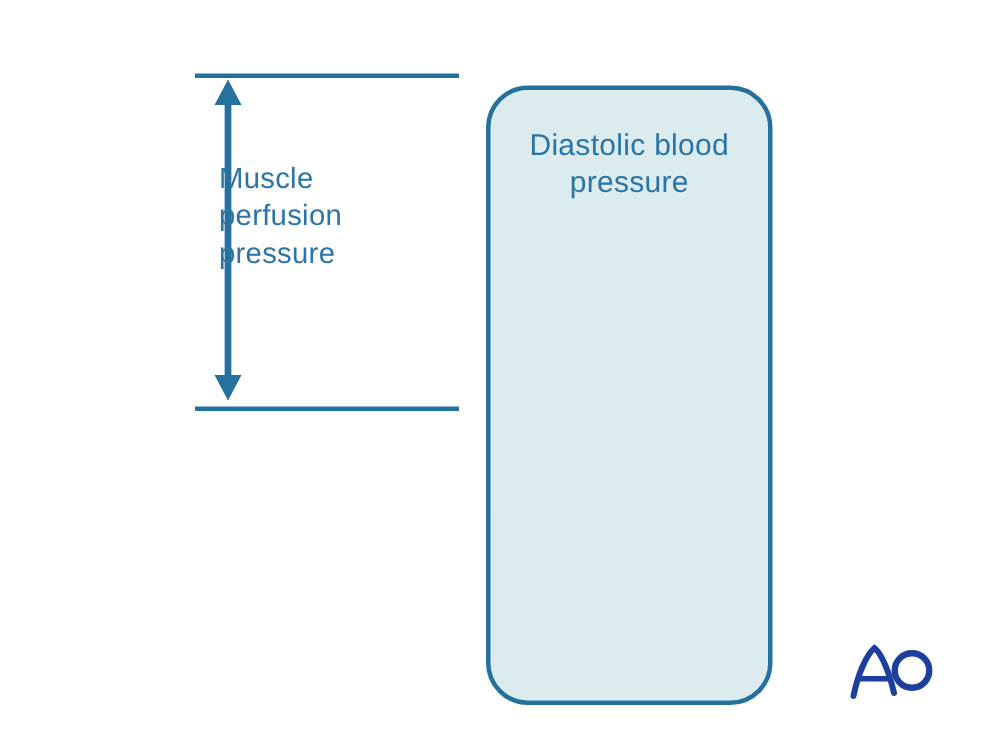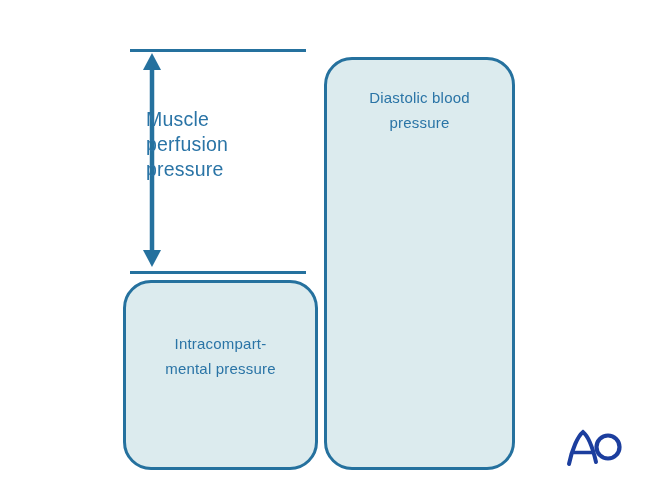--- a/index.html
+++ b/index.html
@@ -64,21 +64,21 @@
     left: 123px;
     top: 280px;
     width: 195px;
     height: 190px;
   }
   .pressure-box .box-label {
     position: relative;
     display: block;
     width: 100%;
     color: var(--text-blue, #2A74A6);
-    font-size: 15px;
+    font-size: 20px;
     line-height: 25px;
     text-align: center;
     white-space: pre-line;
     letter-spacing: 0.2px;
   }
   .pressure-box.diastolic .box-label { margin-top: 25px; }
   .pressure-box.intra     .box-label { margin-top: 48px; }
 
   .ao-logo {
     position: absolute;
@@ -109,24 +109,20 @@
 
   <div class="label muscle">Muscle
 perfusion
 pressure</div>
 
   <div class="pressure-box diastolic">
     <span class="box-label">Diastolic blood
 pressure</span>
   </div>
 
-  <div class="pressure-box intra">
-    <span class="box-label">Intracompart-
-mental pressure</span>
-  </div>
 
   <svg class="ao-logo" viewBox="0 0 62 40" aria-hidden="true">
     <path d="M3 36 C6 21 12 8 17 4 C22 8 27 21 30 34" stroke-width="4"></path>
     <line x1="7.5" y1="24.5" x2="26.5" y2="24.5" stroke-width="3.6"></line>
     <circle cx="42" cy="19" r="11.5" stroke-width="4.2"></circle>
   </svg>
 
 </div>
 
 </body></html>

